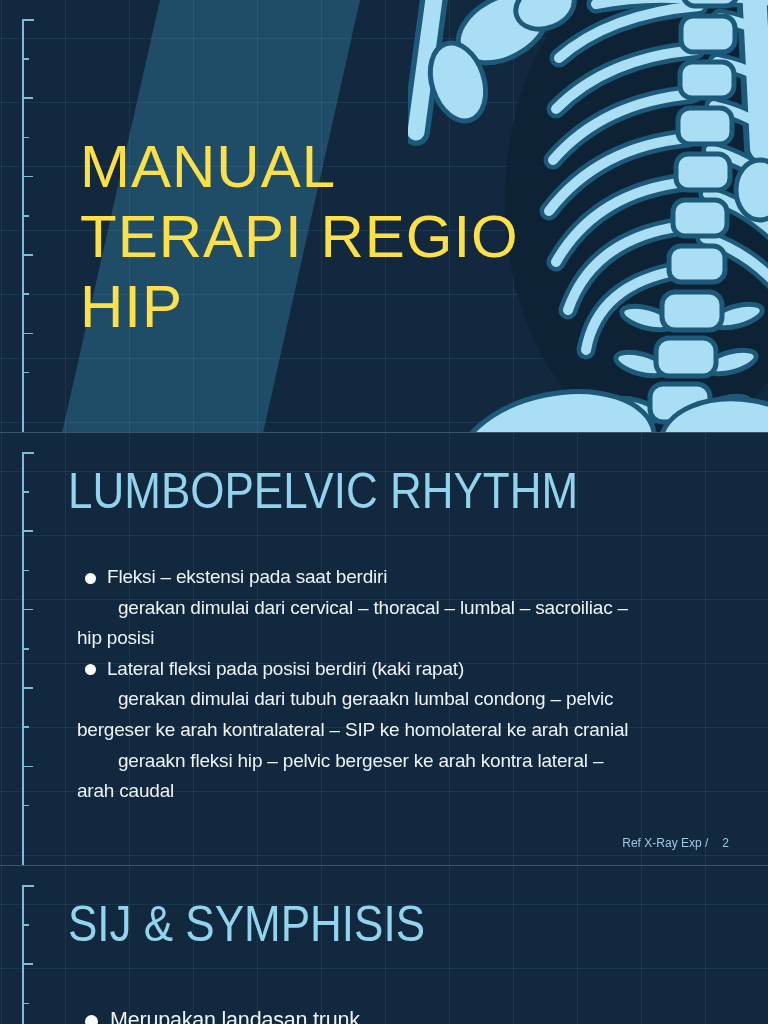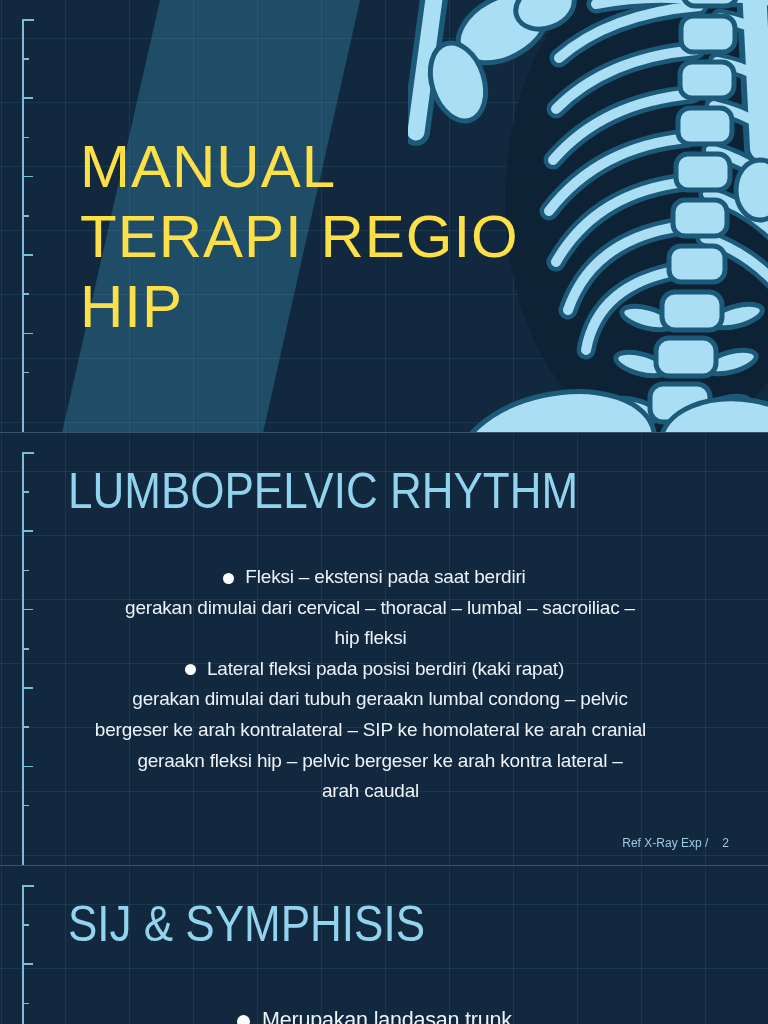--- a/index.html
+++ b/index.html
@@ -60,26 +60,26 @@
   }
   
   .heading{
     position:absolute;left:68px;top:30px;z-index:5;margin:0;
     font-size:50px;line-height:56px;font-weight:400;color:#92d3ee;
     transform:scaleX(.88);transform-origin:left top;white-space:nowrap;
   }
   
   .body{
     position:absolute;left:0;top:129px;width:664px;z-index:5;
-    font-size:19px;line-height:30.6px;color:#eef3f7;letter-spacing:-.2px;text-align:center;
+    font-size:19px;line-height:30.6px;color:#eef3f7;letter-spacing:-.2px;
   }
   .slide-3 .body{top:138px;font-size:21.5px;line-height:33px;}
   .line{white-space:nowrap;}
   .line.bullet{padding-left:85px;}
-  .line.tab{padding-left:68px;margin-left:28px;}
+  .line.tab{padding-left:118px;}
   .line.wrap{padding-left:77px;}
   .dot{
     display:inline-block;width:11px;height:11px;border-radius:50%;
     background:#fdfefe;margin-right:11px;position:relative;top:0.5px;
   }
   .slide-3 .dot{width:13px;height:13px;margin-right:12px;top:1px;}
   
   .footer{
     position:absolute;right:39px;bottom:15px;z-index:5;
     font-size:12px;color:#9dc9e4;white-space:nowrap;
@@ -198,21 +198,21 @@
         <i class="tick s" style="top: 196px;"></i>
         <i class="tick m" style="top: 235.2px;"></i>
         <i class="tick s" style="top: 274.4px;"></i>
         <i class="tick m" style="top: 313.6px;"></i>
         <i class="tick s" style="top: 352.8px;"></i>
       </div>
     <h2 class="heading">LUMBOPELVIC RHYTHM</h2>
     <div class="body">
         <div class="line bullet"><span class="dot"></span>Fleksi – ekstensi pada saat berdiri</div>
         <div class="line tab">gerakan dimulai dari cervical – thoracal – lumbal – sacroiliac –</div>
-        <div class="line wrap">hip fleksi</div>
+        <div class="line wrap">hip posisi</div>
         <div class="line bullet"><span class="dot"></span>Lateral fleksi pada posisi berdiri (kaki rapat)</div>
         <div class="line tab">gerakan dimulai dari tubuh geraakn lumbal condong – pelvic</div>
         <div class="line wrap">bergeser ke arah kontralateral – SIP ke homolateral ke arah cranial</div>
         <div class="line tab">geraakn fleksi hip – pelvic bergeser ke arah kontra lateral –</div>
         <div class="line wrap">arah caudal</div>
       </div>
     <div class="footer">
       <span>Ref X-Ray Exp /</span><span class="page-num">2</span>
     </div>
   </section>

